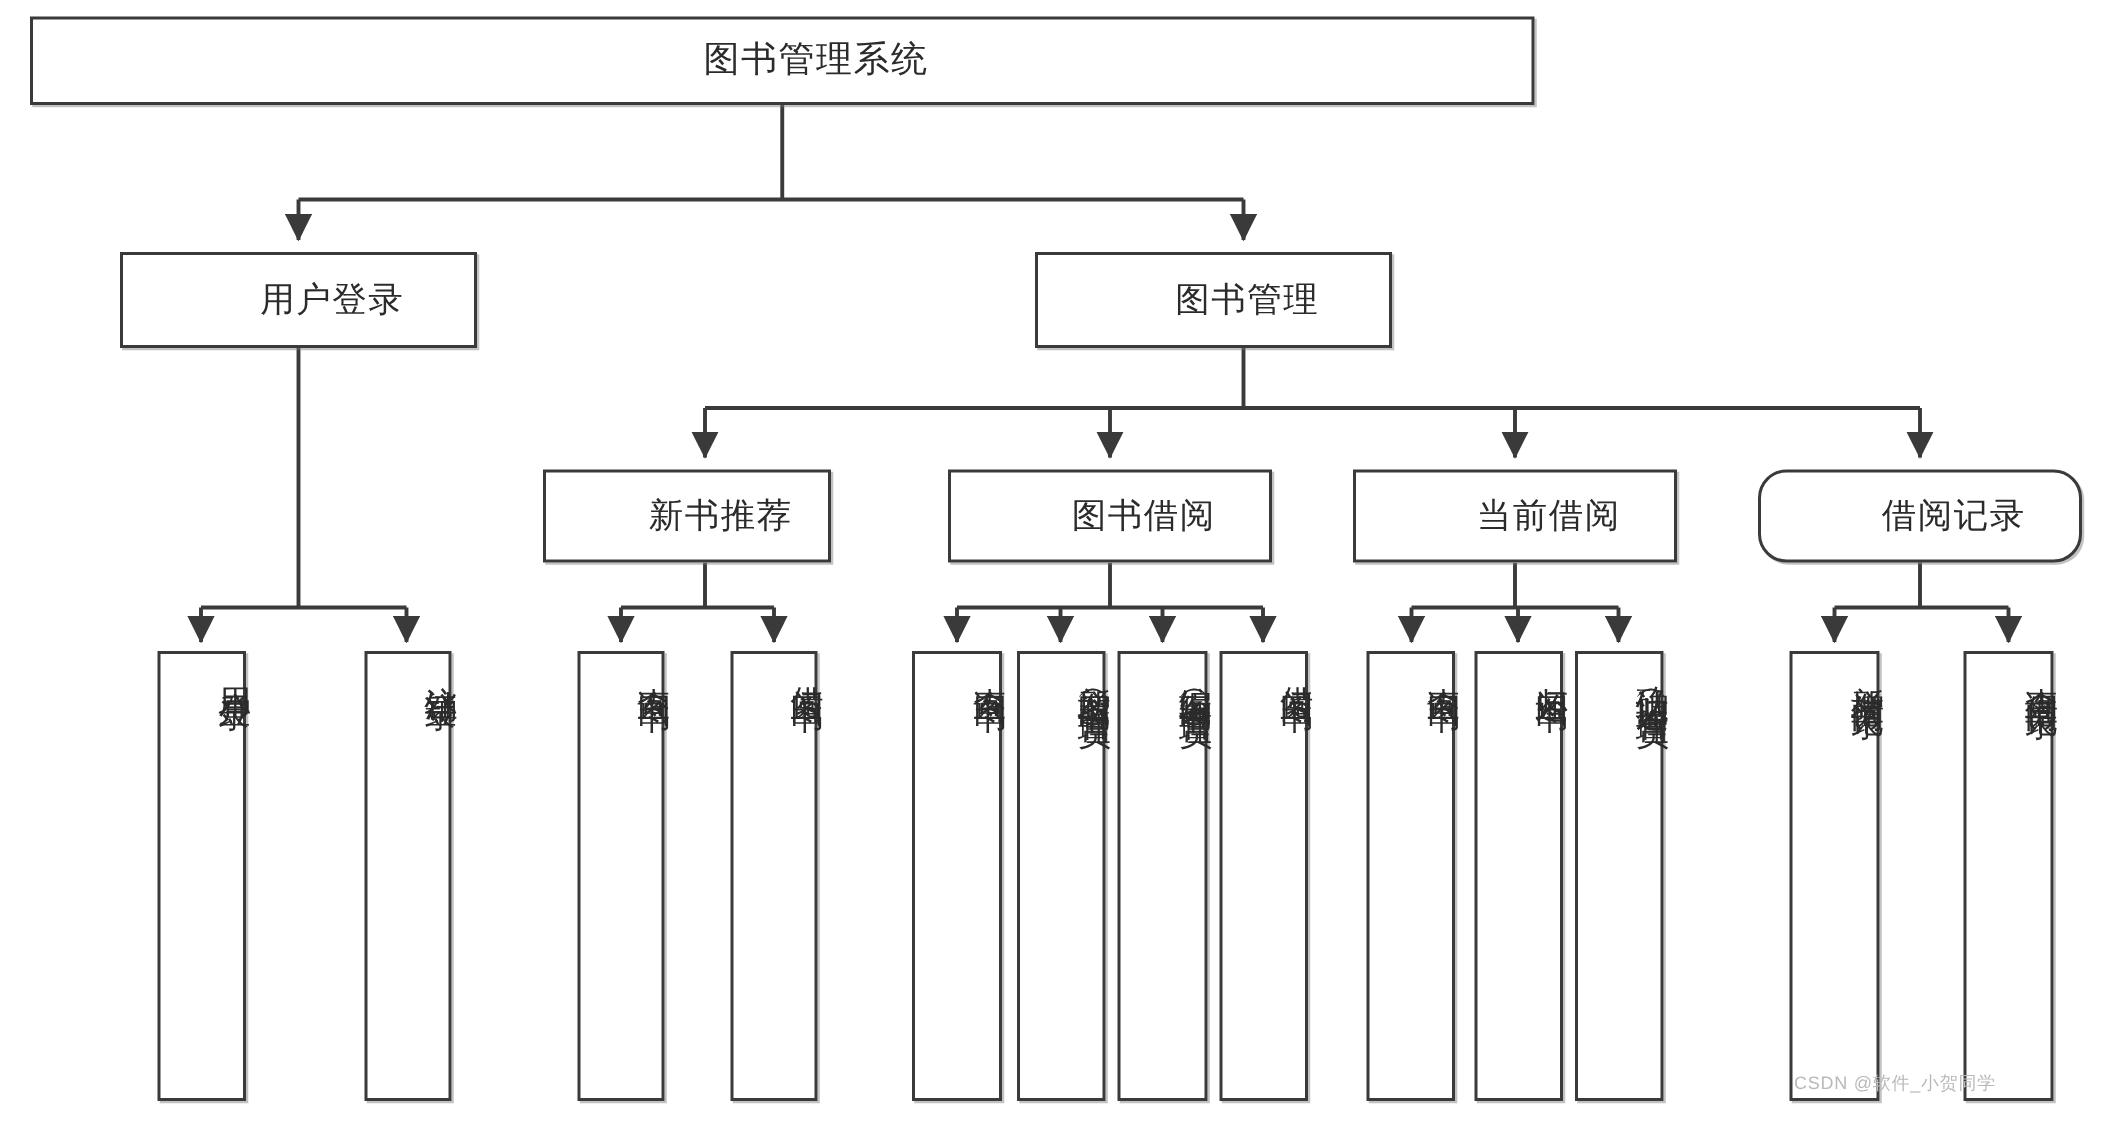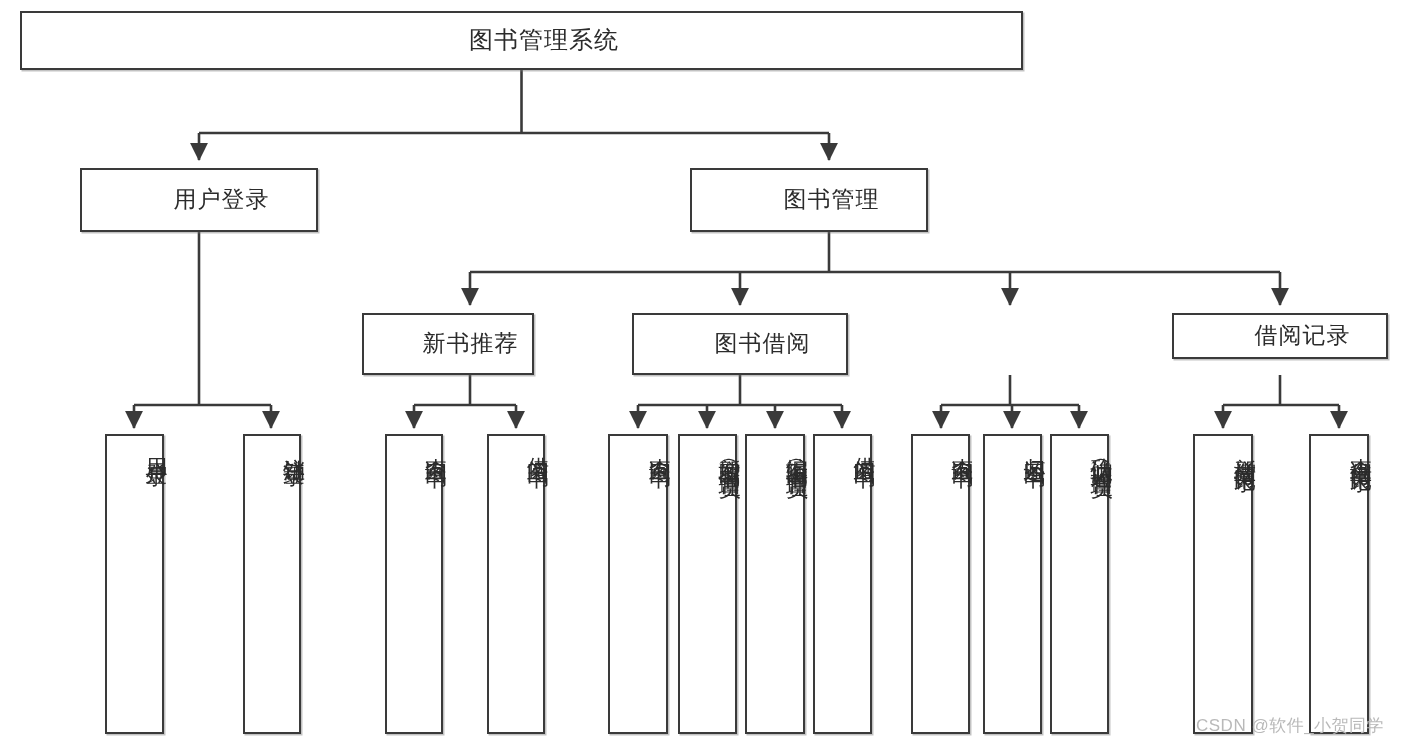--- a/index.html
+++ b/index.html
@@ -59,21 +59,21 @@
   .node.v .label {
     writing-mode: vertical-rl;
     text-orientation: upright;
     font-size: 22px;
     letter-spacing: 3px;
     line-height: 1.05;
     white-space: nowrap;
   }
   .watermark {
     position: absolute;
-    font-size: 17px;
+    font-size: 12px;
     color: #b9b9b9;
     white-space: nowrap;
     letter-spacing: 0.5px;
     user-select: none;
   }
 </style>
 </head>
 <body>
 
 <div id="canvas">
@@ -131,27 +131,30 @@
     <span class="label">图书管理系统</span>
   </div>
 
   <div class="node h" style="left:80px; top:168px; width:238px; height:64px;">
     <span class="label">用户登录</span>
   </div>
   <div class="node h" style="left:690px; top:168px; width:238px; height:64px;">
     <span class="label">图书管理</span>
   </div>
 
-  <div class="node h" style="left:362px; top:313px; width:172px; height:62px;">
+  <div class="node h" style="left:362px; top:313px; width:192px; height:62px;">
     <span class="label">新书推荐</span>
   </div>
   <div class="node h" style="left:632px; top:313px; width:216px; height:62px;justify-content:center;">
     <span class="label">图书借阅</span>
   </div>
-  <div class="node h" style="left:1172px; top:313px; width:216px; height:46px;">
+  <div class="node h" style="left:902px; top:313px; width:216px; height:62px;">
+    <span class="label">当前借阅</span>
+  </div>
+  <div class="node h" style="left:1172px; top:313px; width:216px; height:62px;border-radius:19px;">
     <span class="label">借阅记录</span>
   </div>
 
   <div class="node v" style="left:105px; top:434px; width:59px; height:300px;">
     <span class="label">用户登录</span>
   </div>
   <div class="node v" style="left:243px; top:434px; width:58px; height:300px;">
     <span class="label">注销登录</span>
   </div>
 

